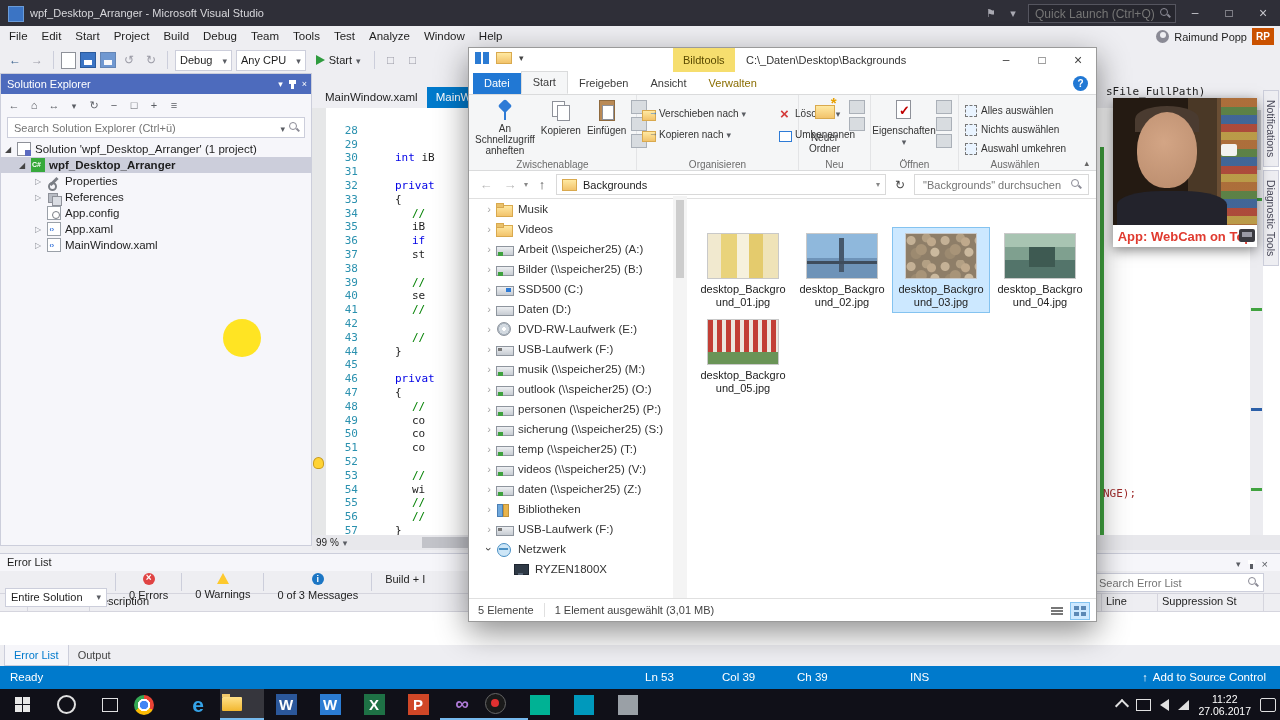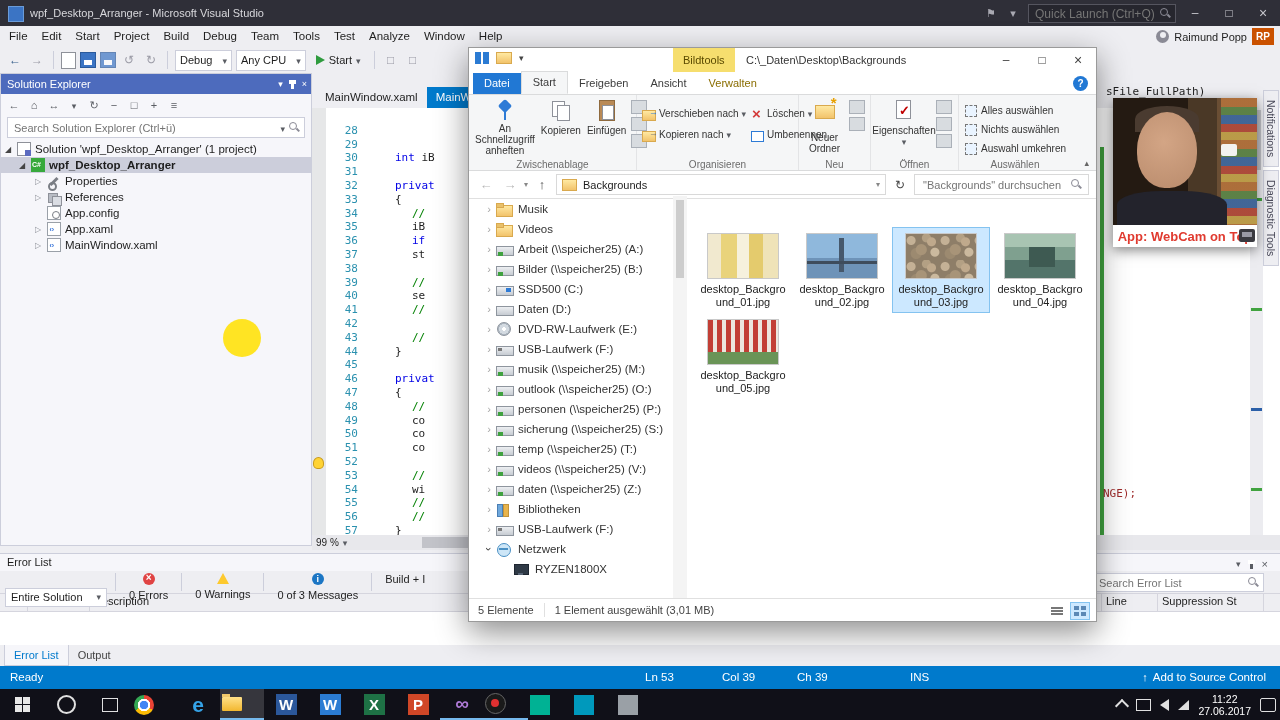--- a/index.html
+++ b/index.html
@@ -741,21 +741,21 @@
           <span>Einfügen</span>
         </div>
         <div class="rs-stack">
           <span class="rs-icon"></span>
           <span class="rs-icon"></span>
           <span class="rs-icon"></span>
         </div>
         <div class="rg-label">Zwischenablage</div>
       </div>
 
-      <div class="rgroup" style="width:162px;">
+      <div class="rgroup" style="width:162px;gap:28px;">
         <div style="display:flex;flex-direction:column;gap:2px;padding-top:6px;">
           <div class="rmed">
             <span class="mico mi-move"></span>
             <span>Verschieben nach</span>
             <span class="gl-caret"></span>
           </div>
           <div class="rmed">
             <span class="mico mi-copyto"></span>
             <span>Kopieren nach</span>
             <span class="gl-caret"></span>

